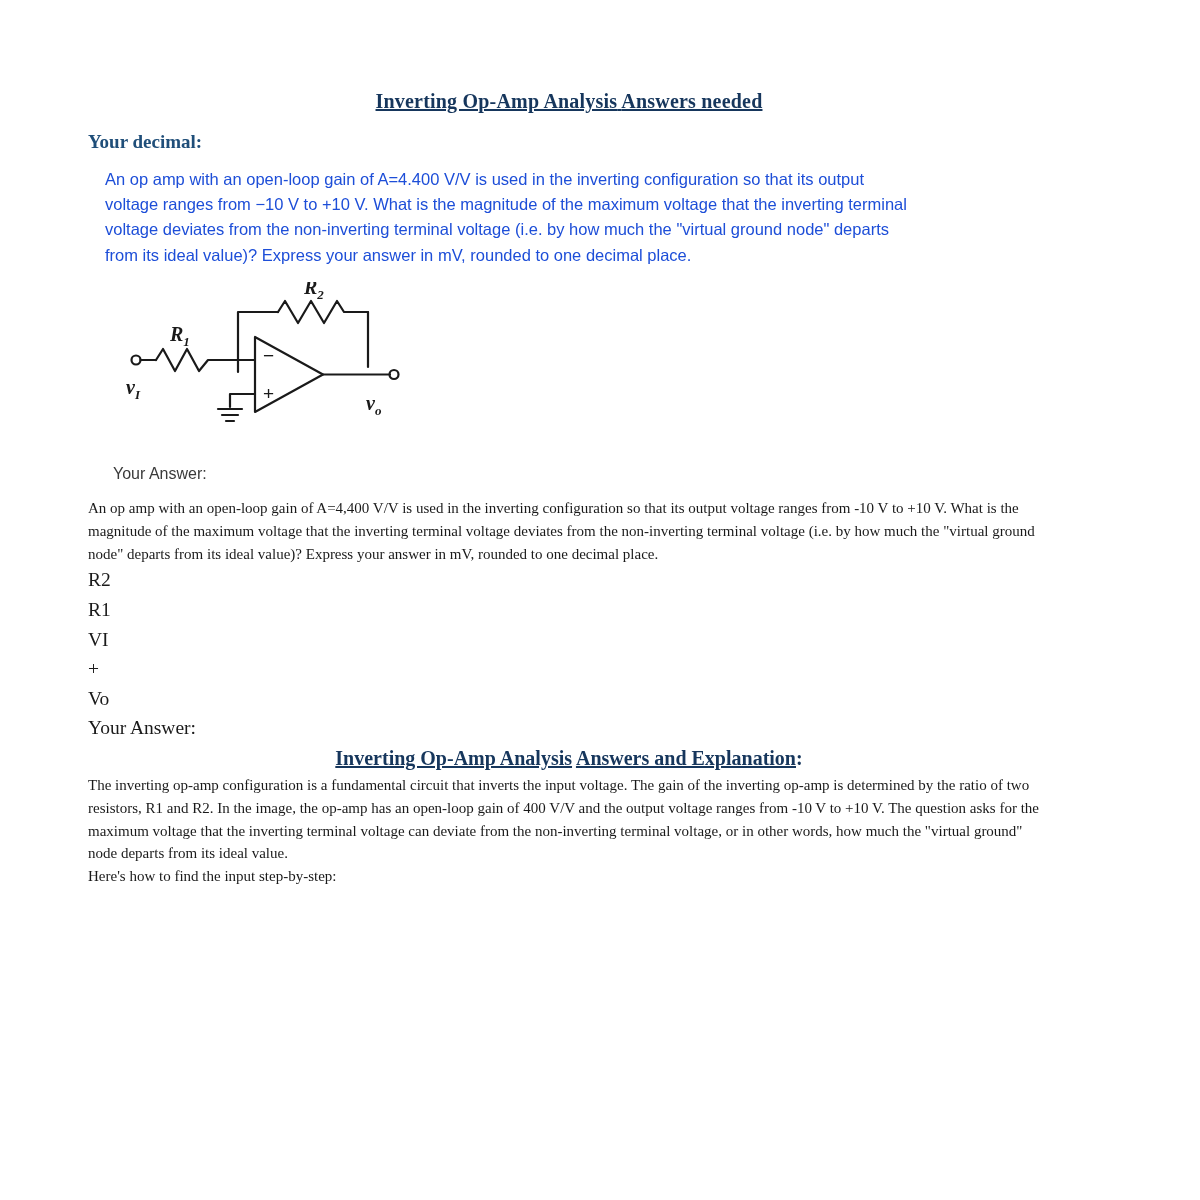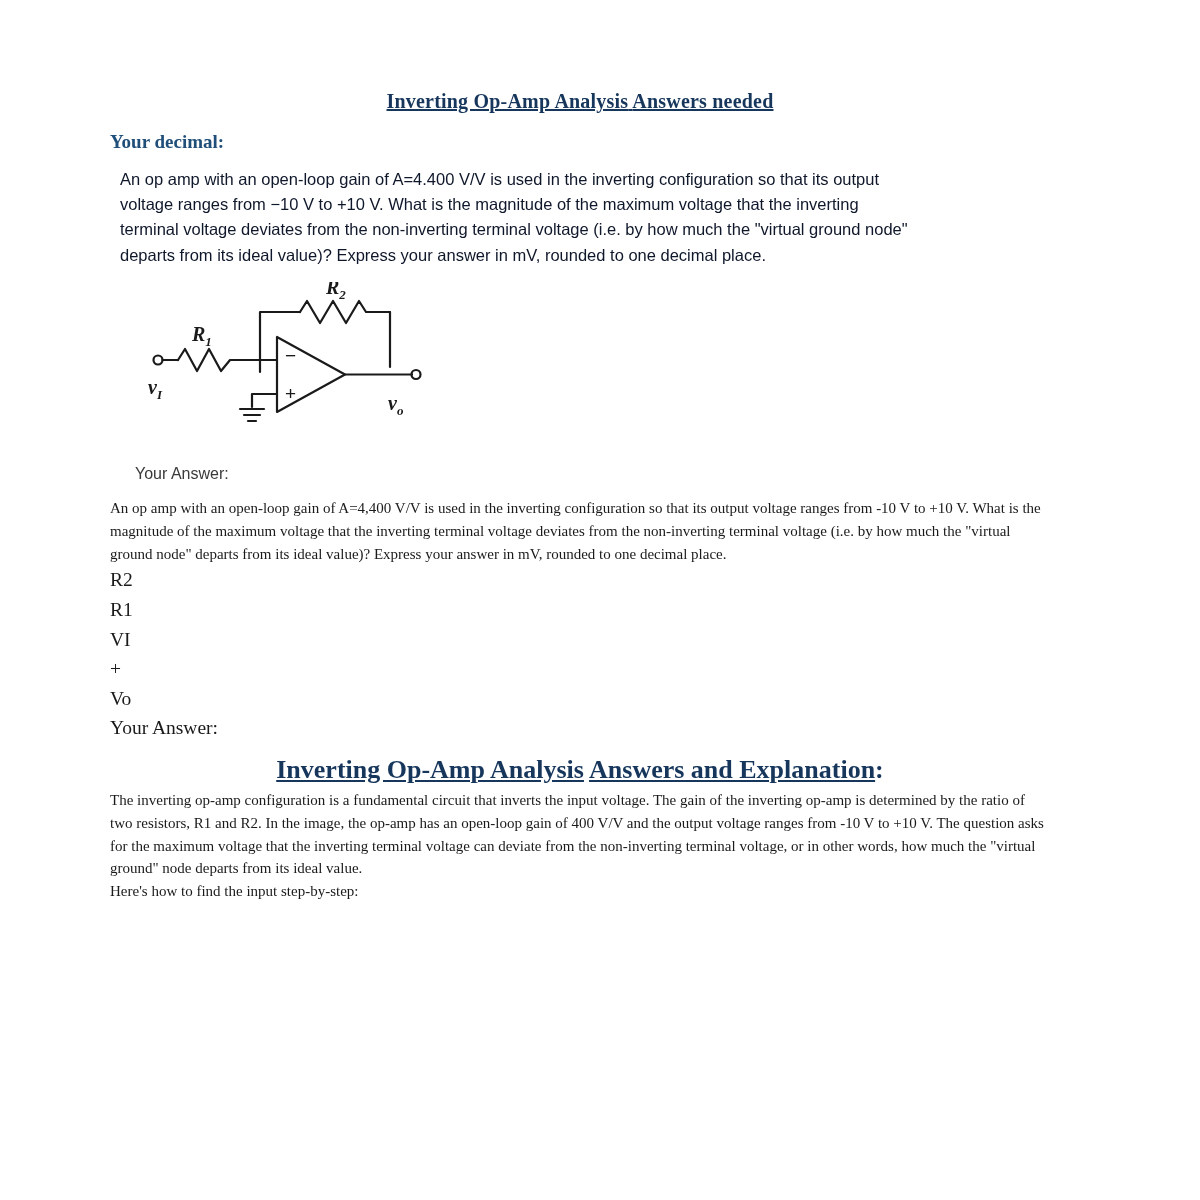--- a/index.html
+++ b/index.html
@@ -12,21 +12,21 @@
     height: 1200px;
     font-family: "Liberation Serif", serif;
     color: #1a1a1a;
     overflow: hidden;
   }
   .page {
     position: relative;
     width: 1200px;
     height: 1200px;
     box-sizing: border-box;
-    padding: 90px 150px 0 110px;
+    padding: 90px 150px 0 88px;
   }
   .doc-title {
     text-align: center;
     font-family: "Liberation Serif", serif;
     font-weight: bold;
     font-size: 20px;
     color: #16365c;
     text-decoration: underline;
     letter-spacing: 0.2px;
     margin: 0 0 18px 0;
@@ -35,26 +35,26 @@
     color: #16365c;
   }
   .your-question {
     font-family: "Liberation Serif", serif;
     font-weight: bold;
     font-size: 19px;
     color: #1f4e79;
     margin: 0 0 14px 0;
   }
   .question-block {
-    margin-left: 10px;
+    margin-left: 17px;
     margin-right: 140px;
     font-family: "Liberation Sans", sans-serif;
     font-size: 16.5px;
     line-height: 1.53;
-    color: #0f172a;
+    color: #1d4ed8;
   }
   .circuit-wrap {
     margin: 14px 0 6px 30px;
   }
   .your-answer-small {
     margin-left: 25px;
     font-family: "Liberation Sans", sans-serif;
     font-size: 16px;
     color: #3a3a3a;
     margin-top: 8px;
@@ -70,23 +70,23 @@
   .short-line {
     font-family: "Liberation Serif", serif;
     font-size: 19.5px;
     line-height: 1.52;
     color: #1a1a1a;
   }
   .section-heading {
     text-align: center;
     font-family: "Liberation Serif", serif;
     font-weight: bold;
-    font-size: 26px;
+    font-size: 20px;
     color: #16365c;
-    margin: 12px 0 4px 0;
+    margin: 4px 0 4px 0;
   }
   .section-heading .u1 {
     text-decoration: underline;
   }
   .section-heading .u2 {
     text-decoration: underline;
   }
   svg { display: block; }
 </style>
 </head>

